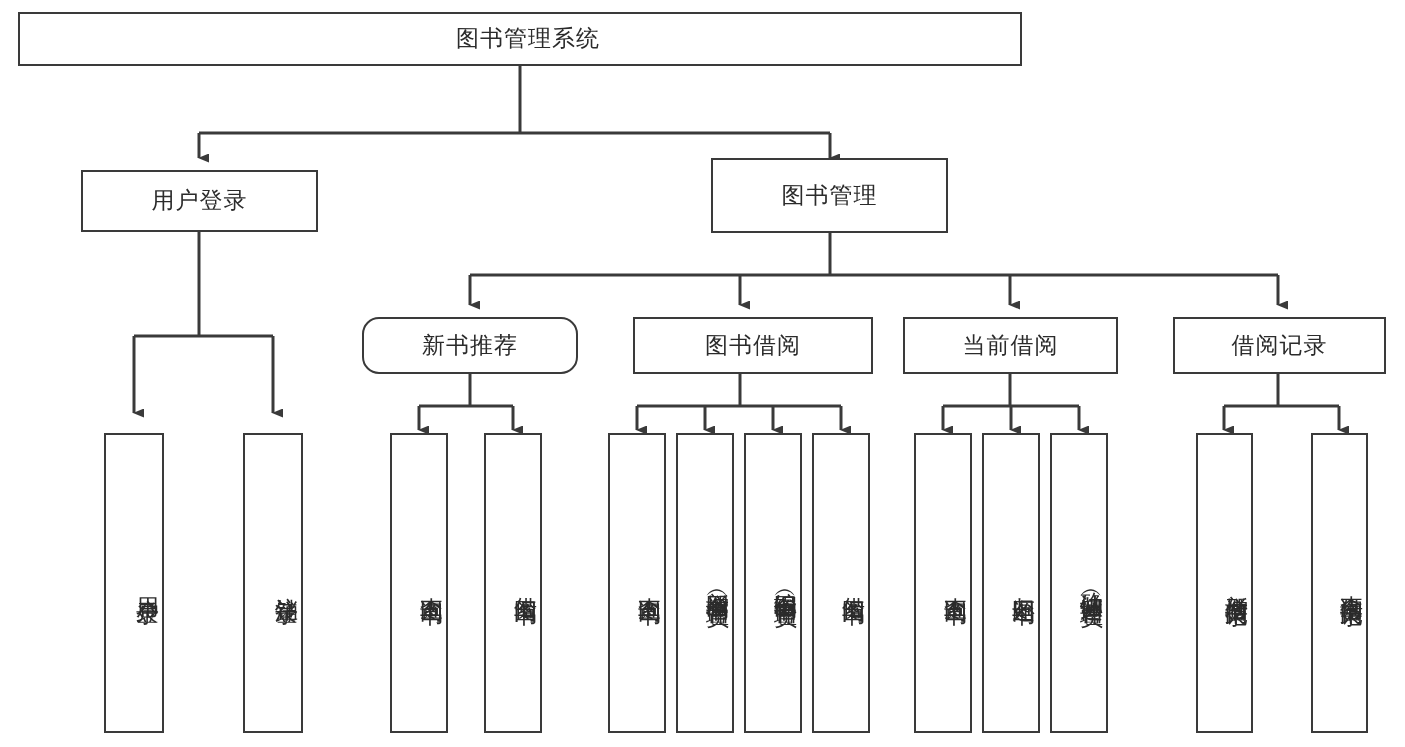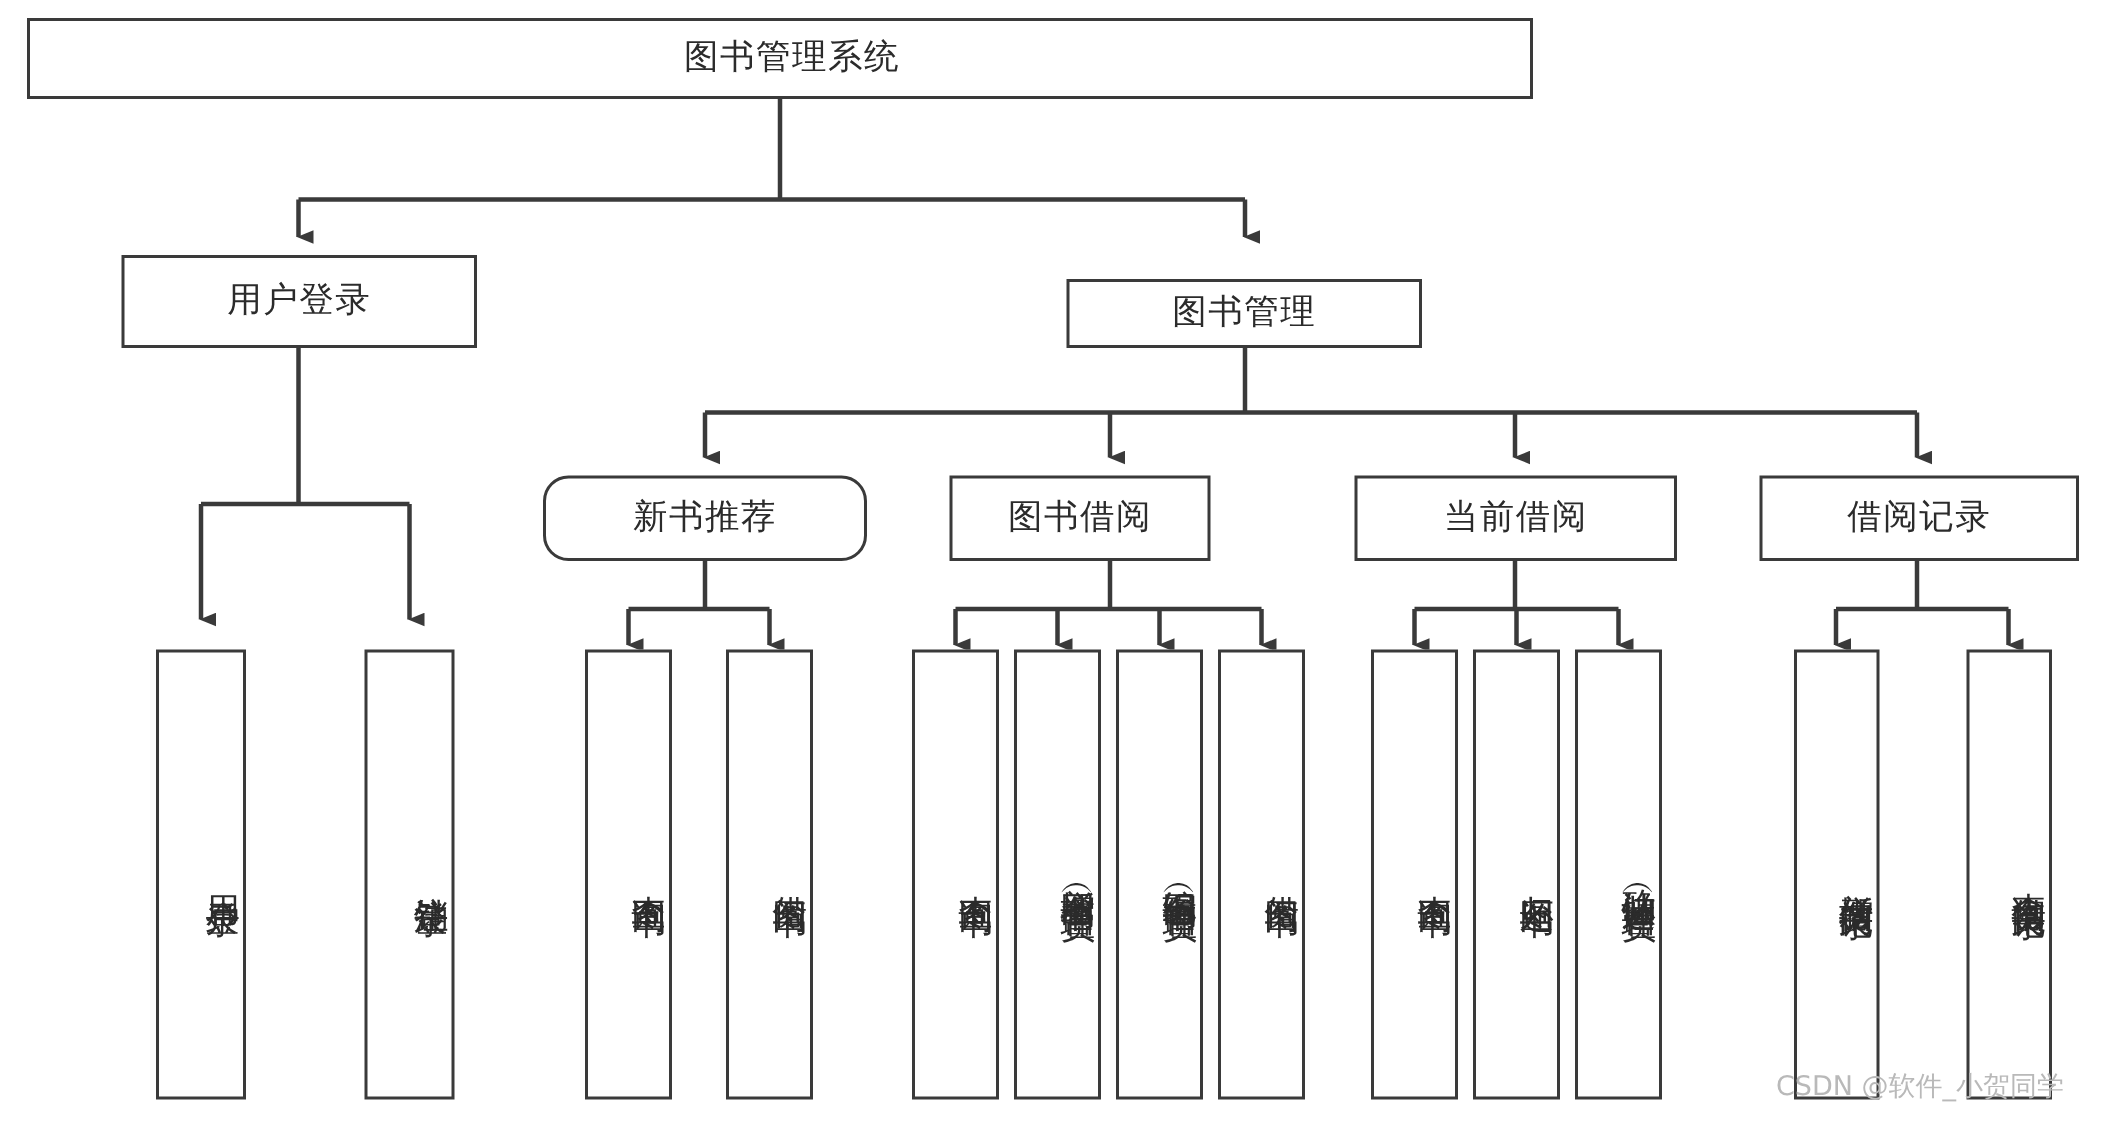--- a/index.html
+++ b/index.html
@@ -126,29 +126,29 @@
   </svg>
 
   <div class="node horiz" style="left:18px; top:12px; width:1004px; height:54px;padding-left:16px;">
     <span>图书管理系统</span>
   </div>
 
   <div class="node horiz" style="left:81px; top:170px; width:237px; height:62px;">
     <span>用户登录</span>
   </div>
 
-  <div class="node horiz" style="left:711px; top:186px; width:237px; height:46px;justify-content:center;">
+  <div class="node horiz" style="left:711px; top:158px; width:237px; height:75px;justify-content:center;">
     <span>图书管理</span>
   </div>
 
   <div class="node horiz" style="left:362px; top:317px; width:216px; height:57px;border-radius:17px;">
     <span>新书推荐</span>
   </div>
 
-  <div class="node horiz" style="left:633px; top:317px; width:174px; height:57px;">
+  <div class="node horiz" style="left:633px; top:317px; width:240px; height:57px;">
     <span>图书借阅</span>
   </div>
 
   <div class="node horiz" style="left:903px; top:317px; width:215px; height:57px;">
     <span>当前借阅</span>
   </div>
 
   <div class="node horiz" style="left:1173px; top:317px; width:213px; height:57px;">
     <span>借阅记录</span>
   </div>
@@ -198,15 +198,14 @@
   </div>
 
   <div class="node vert" style="left:1196px; top:433px; width:57px; height:300px;">
     <span class="vtext">新增借阅记录</span>
   </div>
 
   <div class="node vert" style="left:1311px; top:433px; width:57px; height:300px;">
     <span class="vtext">查询借阅记录</span>
   </div>
 
-  <div class="watermark">CSDN @软件_小贺同学</div>
 
 </div>
 
 </body></html>

